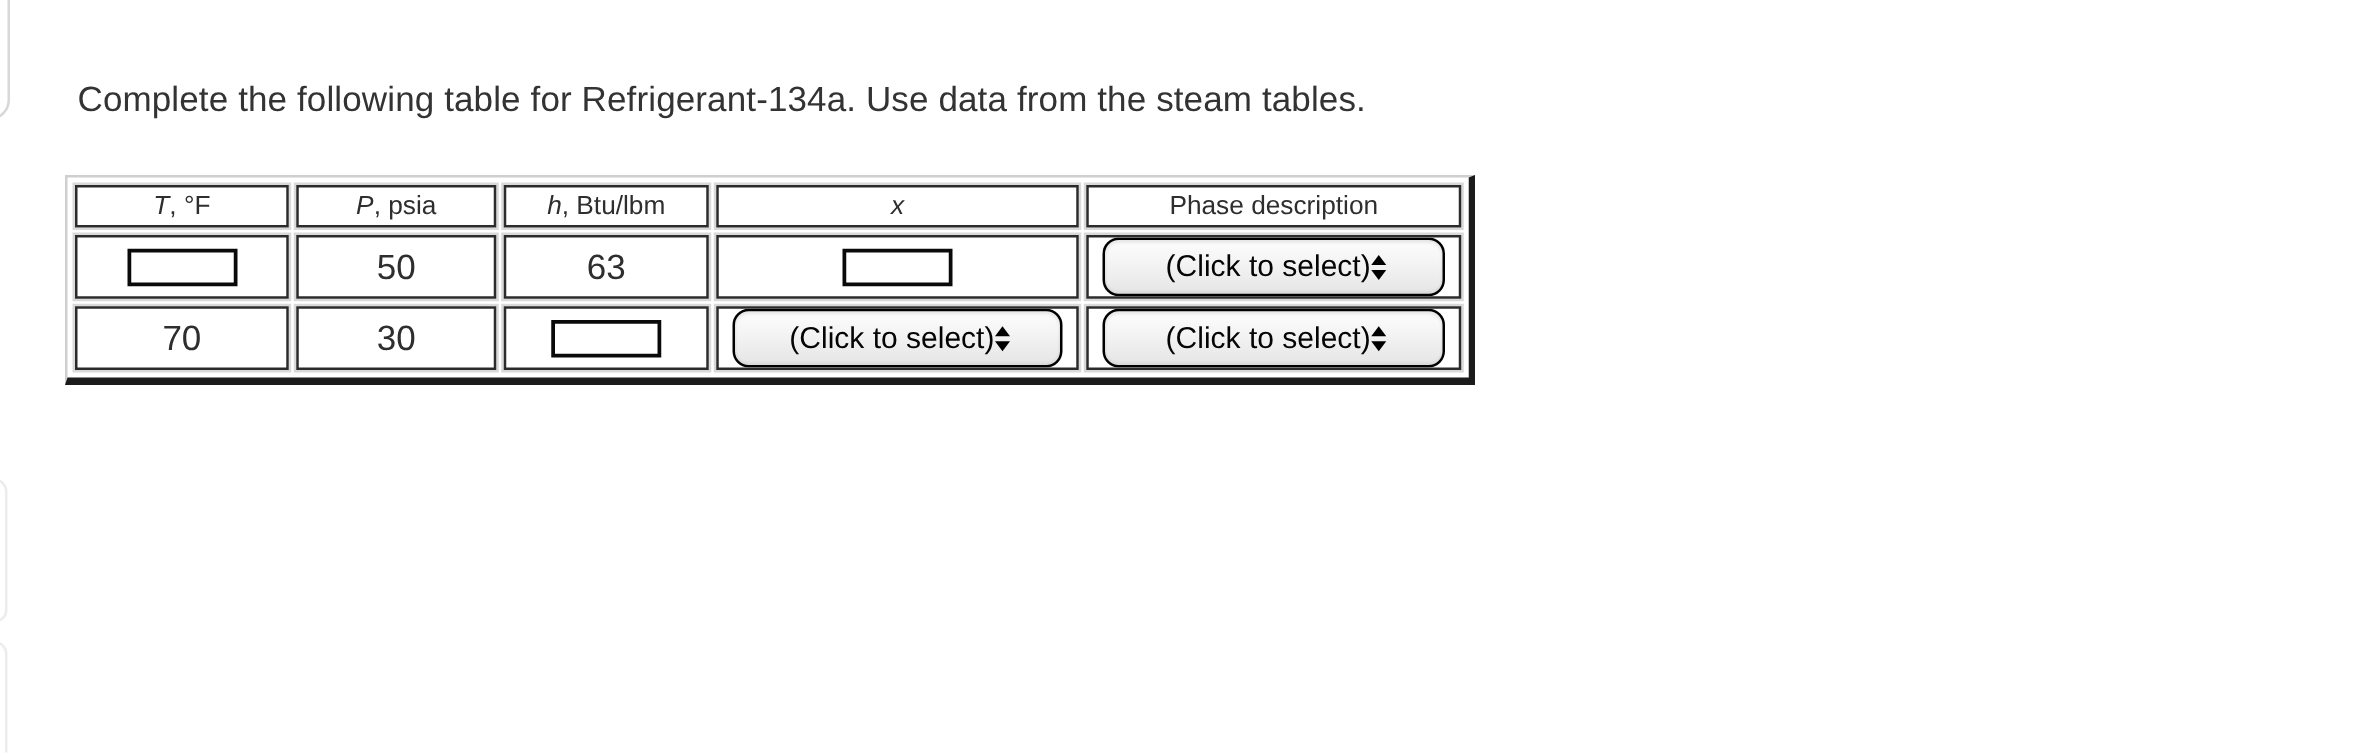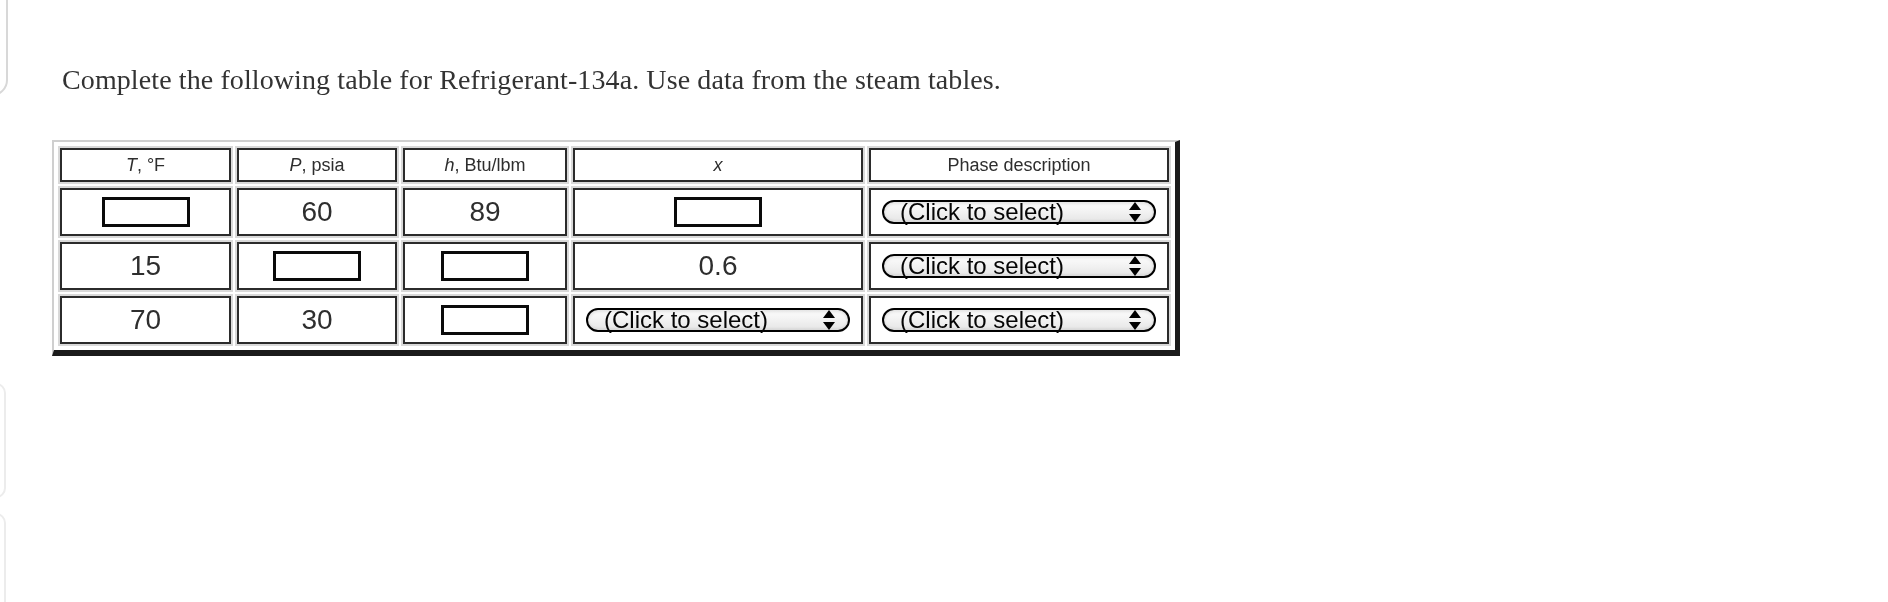--- a/index.html
+++ b/index.html
@@ -25,21 +25,20 @@
   #frag-bot   { left: -30px; top: 513px; width: 36px; height: 160px;
                 border-width: 2px; border-radius: 10px; border-color:#ececec; }
 
   
   #question {
     position: absolute;
     left: 62px; top: 64px;
     font-size: 28px;
     color: #333333;
     letter-spacing: 0.1px;
-    font-family: Liberation Serif, serif;
   }
 
   
   #tbl-wrap { position: absolute; left: 52px; top: 140px; }
   table.qtable {
     border-collapse: separate;
     border-spacing: 6px;
     background: #ffffff;
     table-layout: fixed;
     border-style: solid;
@@ -48,21 +47,21 @@
   }
   td, th {
     border: 2px solid #2b2b2b;
     box-shadow: 0 0 0 2px #d9d9d9;   
     background: #ffffff;
     text-align: center;
     vertical-align: middle;
     font-weight: normal;
     overflow: hidden;
   }
-  tr.hdr th { height: 34px; font-size: 18px; color: #2e2e2e; }
+  tr.hdr th { height: 34px; font-size: 21px; color: #2e2e2e; }
   tr.data td { height: 48px; font-size: 28px; color: #2e2e2e; }
   .var { font-style: italic; }
 
   
   col.c1 { width: 171px; }
   col.c2 { width: 160px; }
   col.c3 { width: 164px; }
   col.c4 { width: 290px; }
   col.c5 { width: 300px; }
 
@@ -77,28 +76,28 @@
     outline: none;
     font-size: 22px;
     text-align: center;
     font-family: inherit;
   }
 
   
   .select {
     margin: 0 auto;
     width: calc(100% - 22px);
-    height: 24px;
+    height: 47px;
     border: 2.5px solid #000000;
     border-radius: 13px;
     background: linear-gradient(180deg, #fdfdfd 0%, #f3f3f3 45%, #e5e5e5 100%);
     box-shadow: inset 0 2px 3px rgba(0,0,0,0.10), inset 0 -2px 2px rgba(0,0,0,0.05);
     display: flex;
     align-items: center;
-    justify-content: space-between;
+    justify-content: center;
     padding: 0 13px 0 16px;
     cursor: pointer;
   }
   .select-label {
     font-size: 24px;
     color: #050505;
     white-space: nowrap;
   }
   .arrows { display: flex; flex-direction: column; align-items: center; gap: 4px; }
   .arrows .up {
@@ -139,44 +138,25 @@
           <th><span class="var">h</span>, Btu/lbm</th>
           <th><span class="var">x</span></th>
           <th>Phase description</th>
         </tr>
       </thead>
     <tbody id="body-rows">
         <tr class="data">
           <td>
             <input class="box" type="text" style="">
           </td>
-          <td>60</td>
-          <td>89</td>
+          <td>50</td>
+          <td>63</td>
           <td>
             <input class="box" type="text" style="">
           </td>
-          <td>
-            <div class="select">
-              <span class="select-label">(Click to select)</span>
-              <span class="arrows">
-                <i class="up"></i>
-                <i class="down"></i>
-              </span>
-            </div>
-          </td>
-        </tr>
-        <tr class="data">
-          <td>15</td>
-          <td>
-            <input class="box" type="text" style="">
-          </td>
-          <td>
-            <input class="box" type="text" style="">
-          </td>
-          <td>0.6</td>
           <td>
             <div class="select">
               <span class="select-label">(Click to select)</span>
               <span class="arrows">
                 <i class="up"></i>
                 <i class="down"></i>
               </span>
             </div>
           </td>
         </tr>

